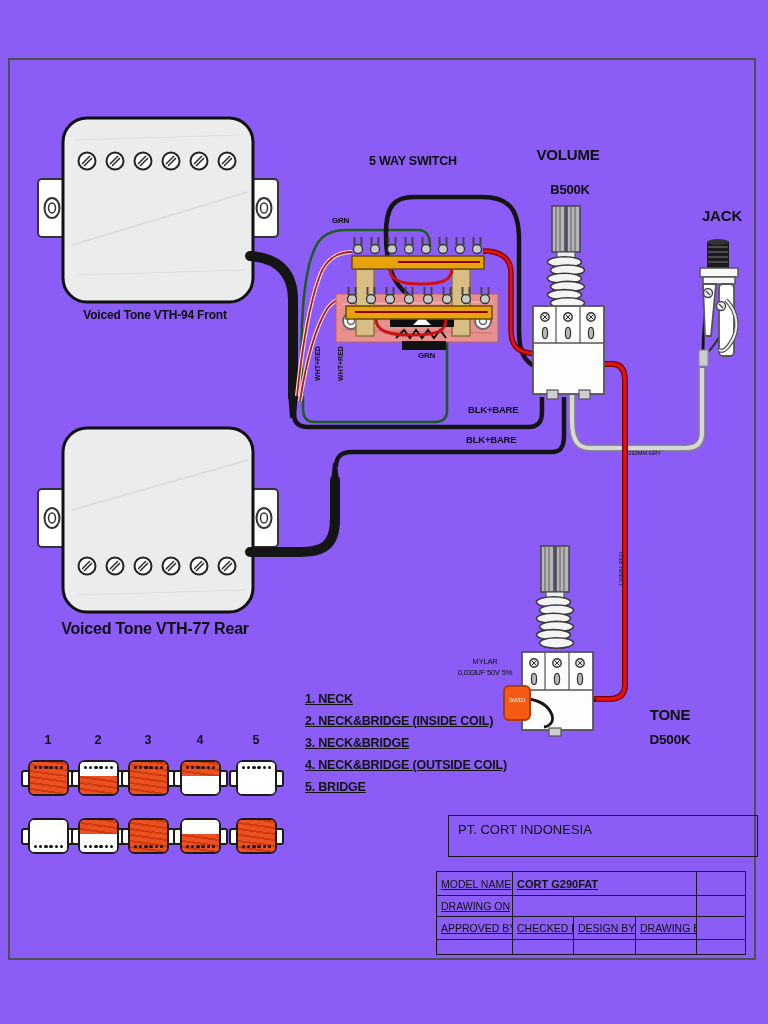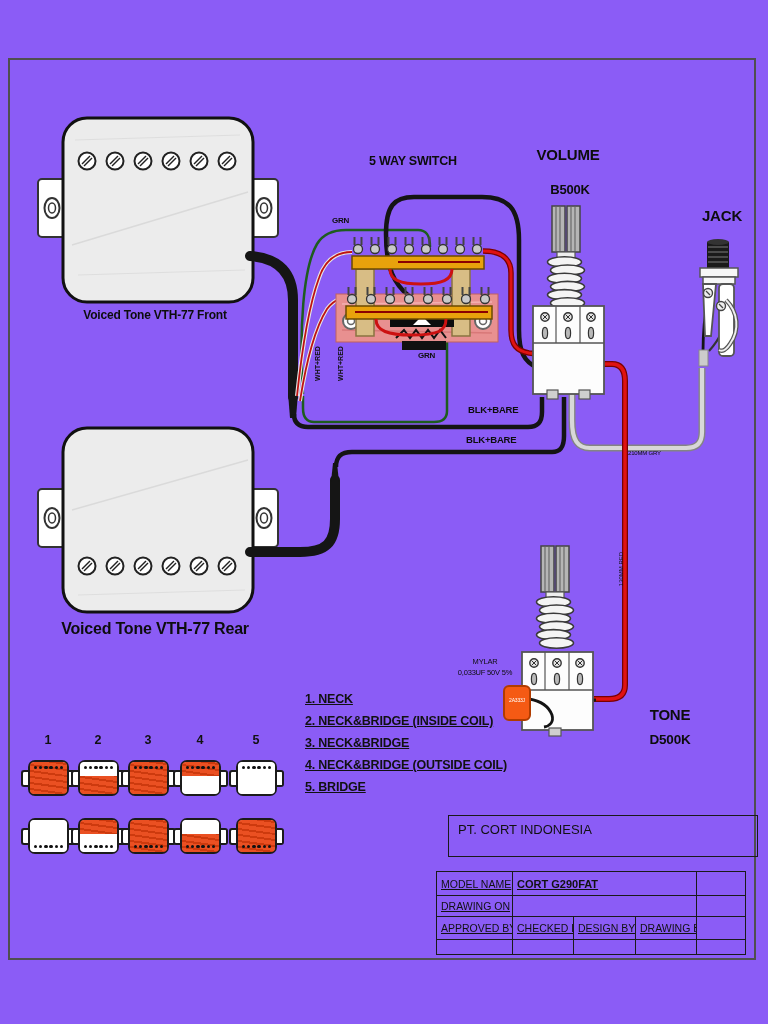--- a/index.html
+++ b/index.html
@@ -329,21 +329,21 @@
       <line x1="719" y1="304" x2="723" y2="308" stroke="#444" stroke-width="1.2"></line>
     </g>
   </svg>
 
   <div class="lbl ctr" style="left:338px;top:154px;width:150px;font-size:12.5px;">5 WAY SWITCH</div>
   <div class="lbl ctr" style="left:508px;top:146px;width:120px;font-size:15px;">VOLUME</div>
   <div class="lbl ctr" style="left:510px;top:170px;width:120px;font-size:13px;margin-top:12px;">B500K</div>
   <div class="lbl ctr" style="left:687px;top:207px;width:70px;font-size:15px;">JACK</div>
   <div class="lbl ctr" style="left:630px;top:706px;width:80px;font-size:15px;">TONE</div>
   <div class="lbl ctr" style="left:630px;top:732px;width:80px;font-size:13.5px;">D500K</div>
-  <div class="lbl ctr" style="left:55px;top:308px;width:200px;font-size:12px;">Voiced Tone VTH-77 Front</div>
+  <div class="lbl ctr" style="left:55px;top:308px;width:200px;font-size:12px;">Voiced Tone VTH-94 Front</div>
   <div class="lbl ctr" style="left:55px;top:620px;width:200px;font-size:16px;">Voiced Tone VTH-77 Rear</div>
 
   <div class="lbl" style="left:332px;top:216px;font-size:8px;">GRN</div>
   <div class="lbl" style="left:418px;top:351px;font-size:8px;">GRN</div>
   <div class="vlabel" style="left:286px;top:360px;">WHT+RED</div>
   <div class="vlabel" style="left:309px;top:360px;">WHT+RED</div>
   <div class="lbl" style="left:468px;top:404px;font-size:9.5px;">BLK+BARE</div>
   <div class="lbl" style="left:466px;top:434px;font-size:9.5px;">BLK+BARE</div>
   <div class="lbl" style="left:628px;top:450px;font-size:6px;font-weight:normal;">210MM GRY</div>
   <div class="vlabel" style="left:590px;top:566px;font-size:6px;font-weight:normal;">130MM RED</div>

